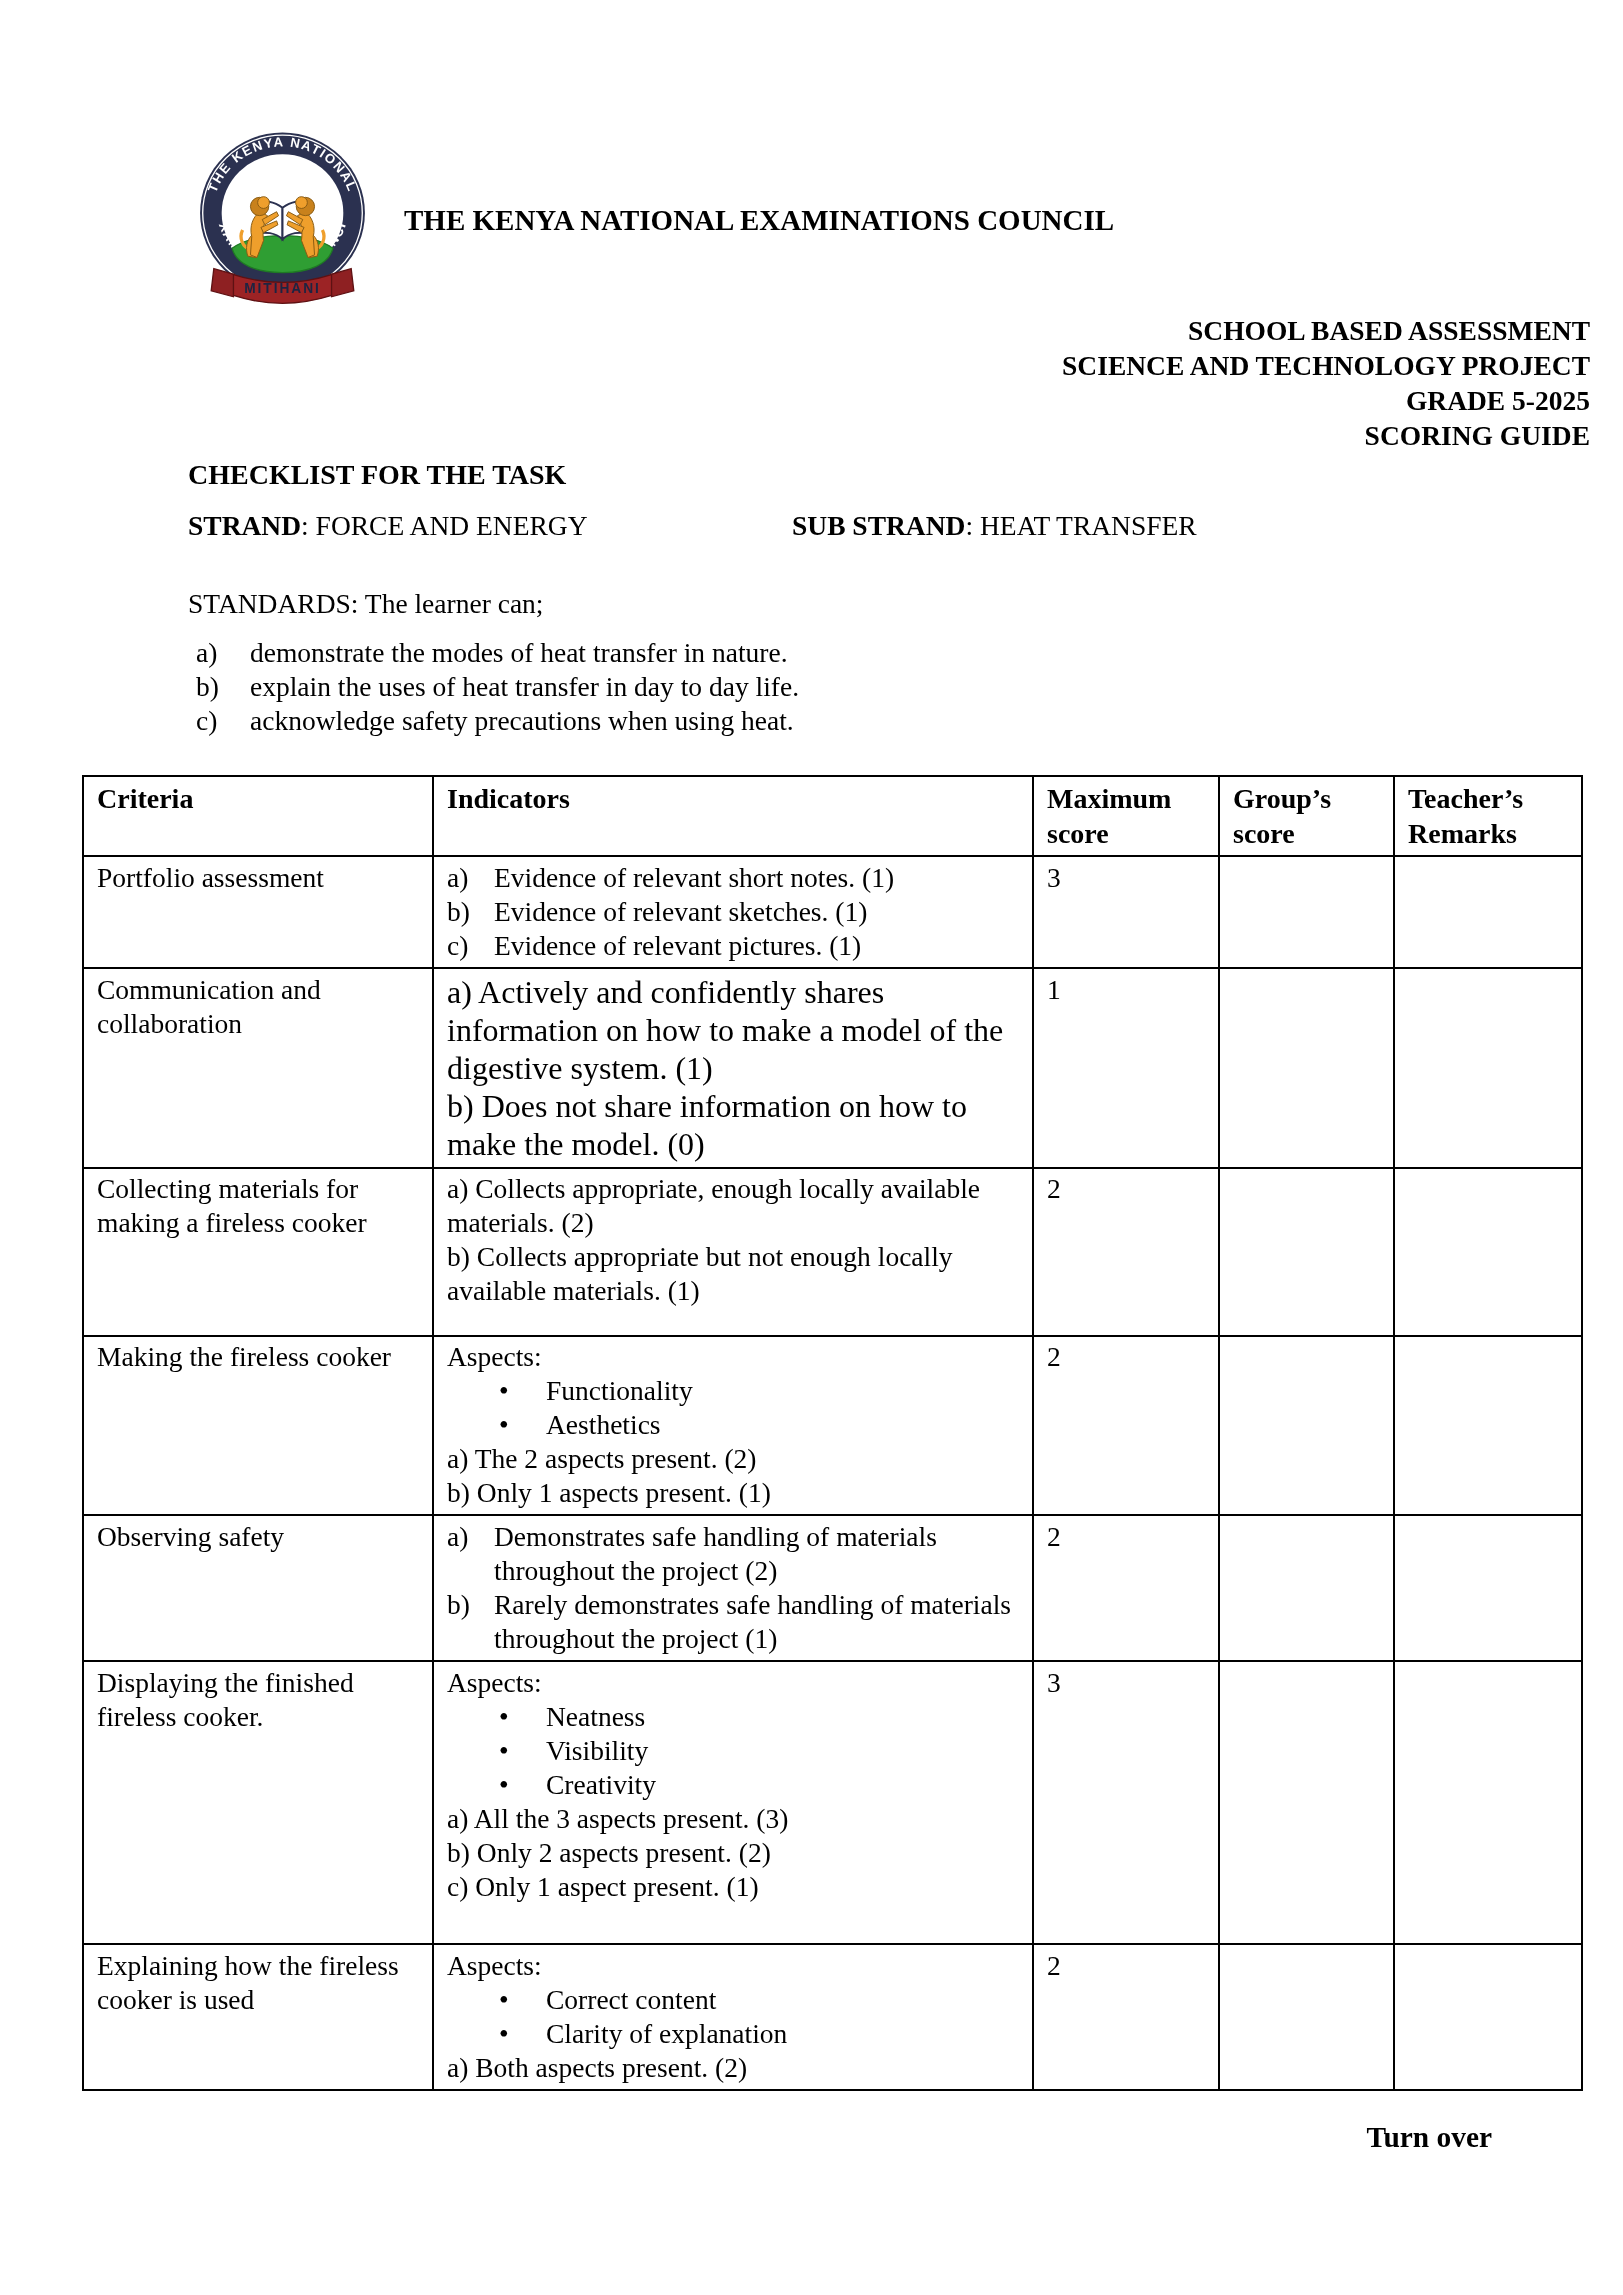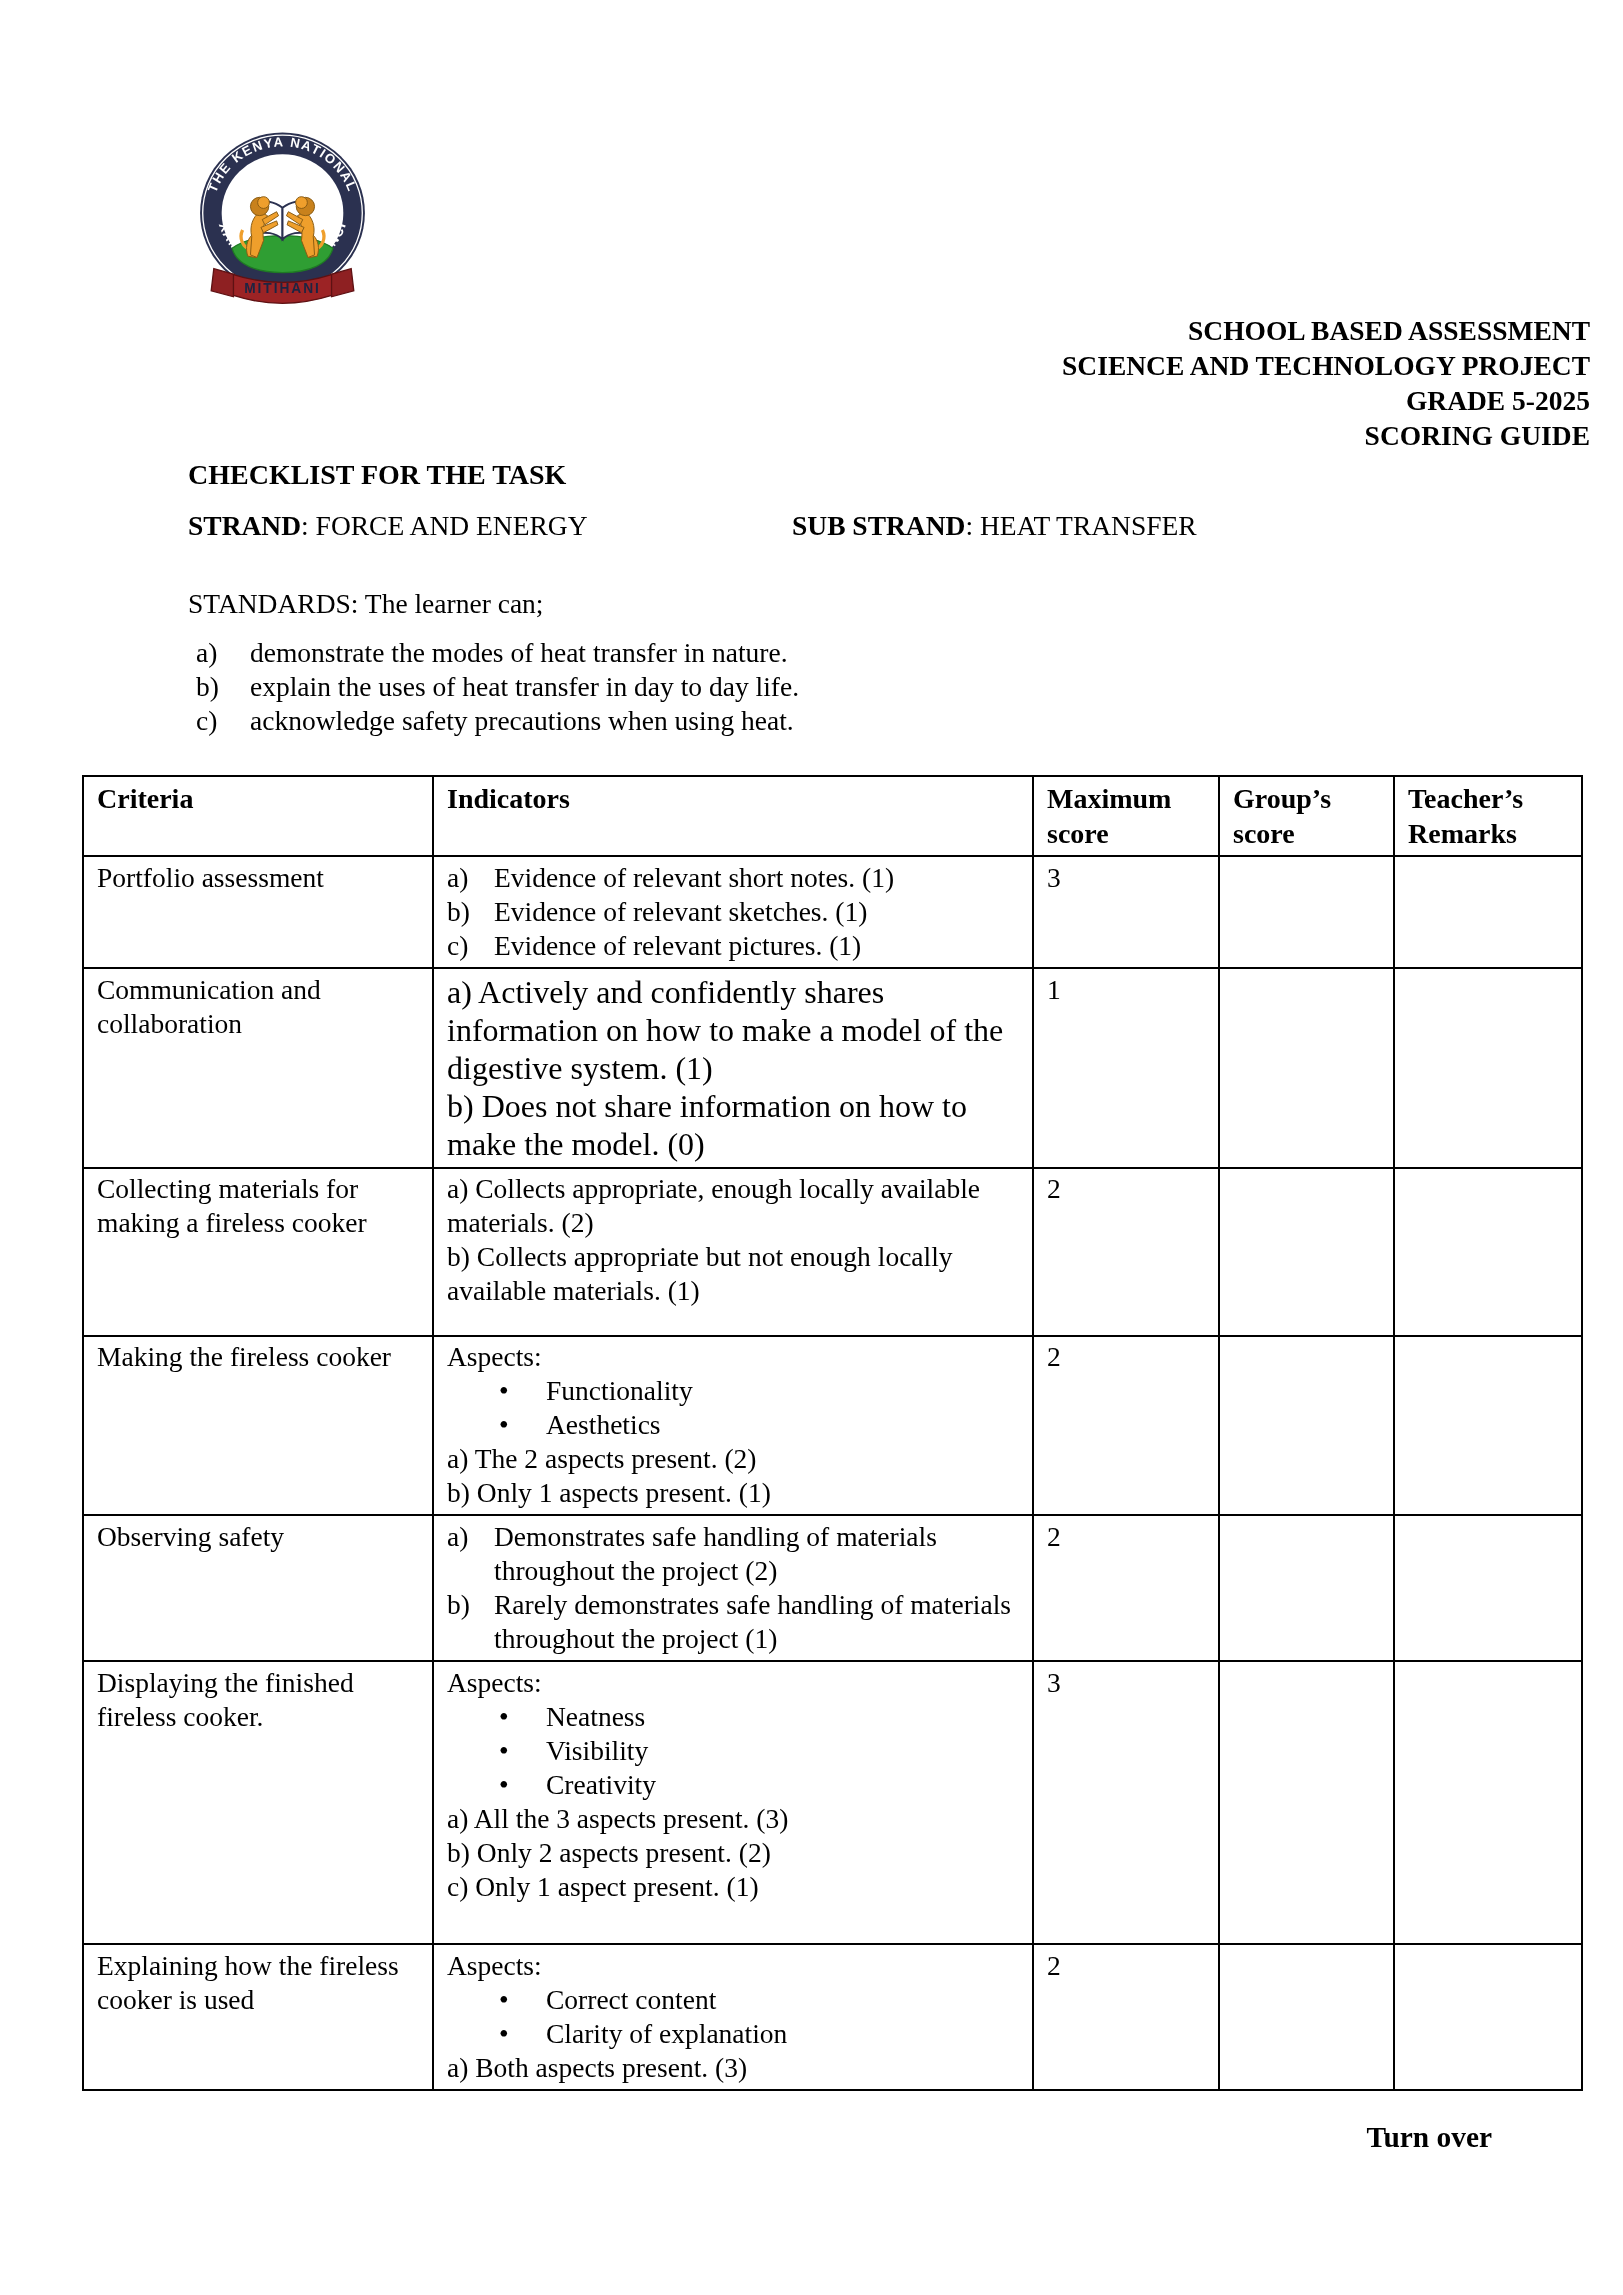--- a/index.html
+++ b/index.html
@@ -88,20 +88,21 @@
     <use href="#lion-left" transform="translate(270,0) scale(-1,1)"></use>
 
     <g stroke="#5e1113" stroke-width="2">
       <path d="M 30,215 L 62,224 L 60,258 L 26,249 Z" fill="#8e2022"></path>
       <path d="M 240,215 L 208,224 L 210,258 L 244,249 Z" fill="#8e2022"></path>
       <path d="M 60,224 Q 135,248 210,224 L 210,256 Q 135,280 60,256 Z" fill="#9c2325"></path>
     </g>
     <text x="135" y="252" text-anchor="middle" font-family="Liberation Sans, sans-serif" font-size="21" font-weight="bold" fill="#1d2442" letter-spacing="3">MITIHANI</text>
   </svg>
 
+  <div class="doc-title">THE KENYA NATIONAL EXAMINATIONS COUNCIL</div>
 
   <div class="doc-subtitles">
     <div>SCHOOL BASED ASSESSMENT</div>
     <div>SCIENCE AND TECHNOLOGY PROJECT</div>
     <div>GRADE 5-2025</div>
     <div>SCORING GUIDE</div>
   </div>
 
   <div class="checklist-heading">CHECKLIST FOR THE TASK</div>
 
@@ -246,21 +247,21 @@
           <td class="c-indicators">
             <div class="para">Aspects:</div>
             <div class="bullet">
               <span class="dot">•</span>
               <span class="txt">Correct content</span>
             </div>
             <div class="bullet">
               <span class="dot">•</span>
               <span class="txt">Clarity of explanation</span>
             </div>
-            <div class="para">a) Both aspects present. (3)</div>
+            <div class="para">a) Both aspects present. (2)</div>
           </td>
           <td class="c-score">2</td>
           <td class="c-group"></td>
           <td class="c-remarks"></td>
         </tr>
       </tbody>
   </table>
 
   <div class="turn-over">Turn over</div>
 

